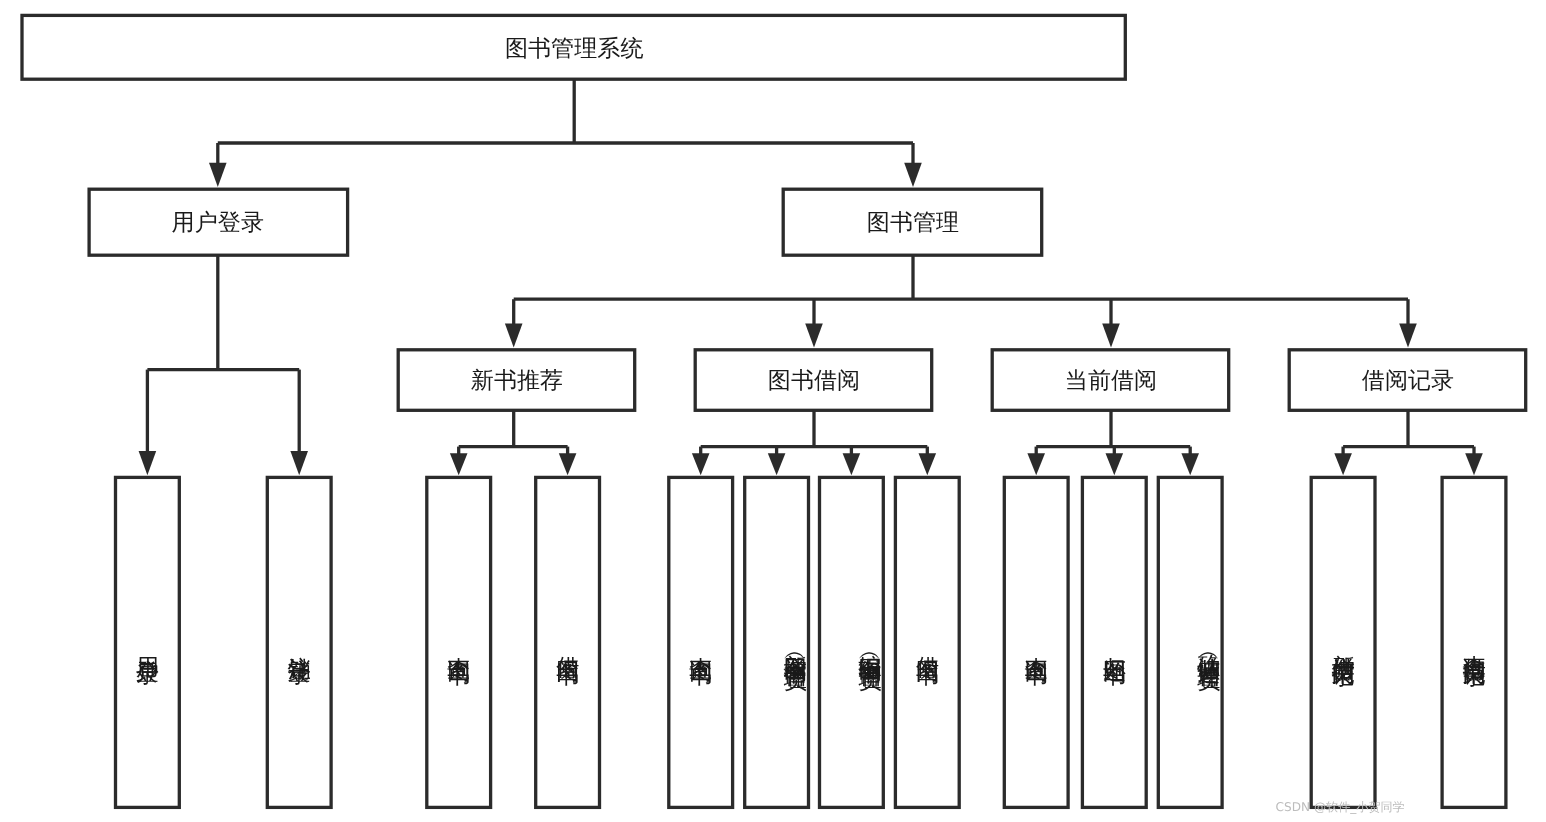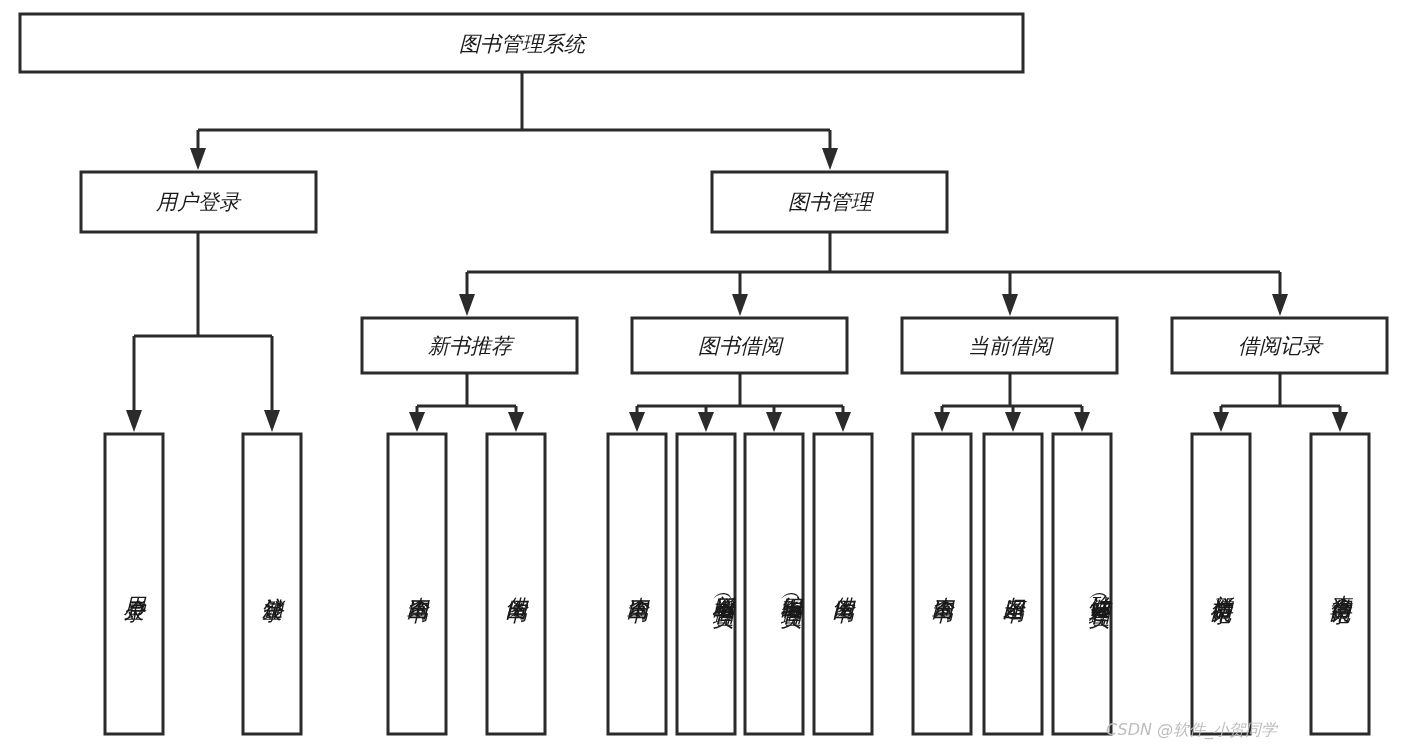--- a/index.html
+++ b/index.html
@@ -11,21 +11,20 @@
     width: 1405px;
     height: 747px;
     font-family: "DejaVu Sans", "Liberation Sans", sans-serif;
     overflow: hidden;
   }
   #diagram-root {
     position: relative;
     width: 1285px;
     height: 747px;
     background: #ffffff;
-    font-style: italic;
   }
   svg#tree-svg {
     position: absolute;
     top: 0;
     left: 0;
     width: 1405px;
     height: 747px;
   }
   .node-box {
     fill: #ffffff;
@@ -59,21 +58,21 @@
     letter-spacing: 2px;
     white-space: nowrap;
     text-align: center;
     pointer-events: none;
   }
   .watermark {
     position: absolute;
     right: 8px;
     bottom: 6px;
     font-family: "DejaVu Sans", "Liberation Sans", sans-serif;
-    font-size: 16px;
+    font-size: 11px;
     color: #bdbdbd;
     white-space: nowrap;
   }
 </style>
 </head>
 <body>
 
 <div id="diagram-root">
 
   <svg id="tree-svg" viewBox="0 0 1405 747" xmlns="http://www.w3.org/2000/svg">

